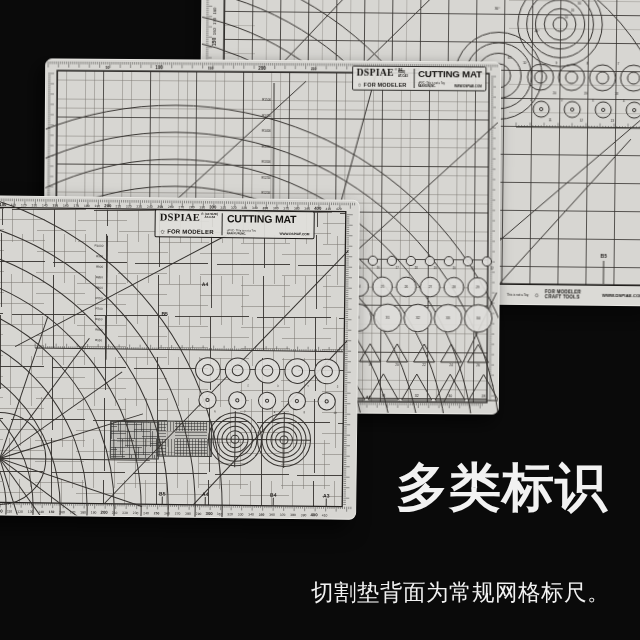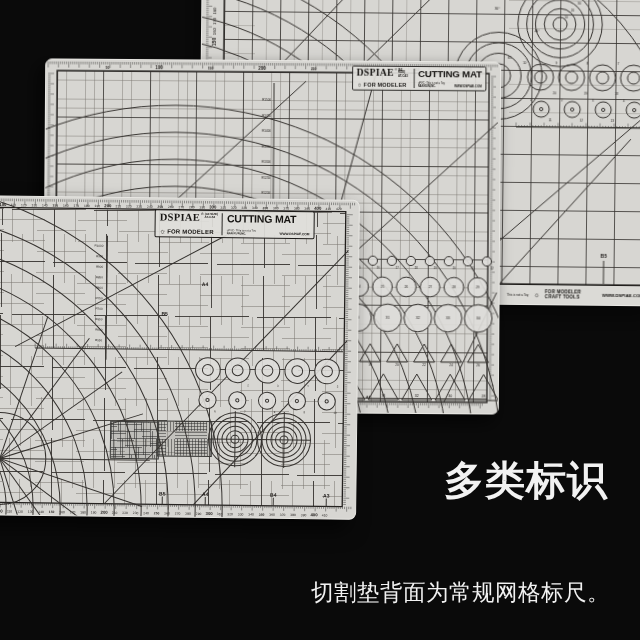--- a/index.html
+++ b/index.html
@@ -62,21 +62,21 @@
   .hd-smallrow{display:flex;justify-content:space-between;align-items:flex-end;gap:3px;}
   .hd-note{font-size:2.8px;line-height:1.15;white-space:nowrap;}
   .hd-site{font-size:3.2px;font-weight:600;white-space:nowrap;}
   .matc-bottom{position:absolute;left:0;top:326px;width:452px;height:20px;background:#dbdad6;
     border-top:1.3px solid #1c1a18;display:flex;align-items:center;justify-content:flex-end;
     gap:5px;padding-right:8px;box-sizing:border-box;color:#161412;}
   .mc-tiny{font-size:3px;}
   .mc-brand{font-size:4.6px;font-weight:800;line-height:1.05;letter-spacing:.2px;}
   .mc-site{font-size:4.4px;font-weight:600;margin-left:16px;}
   .caption{position:absolute;left:0;top:0;width:640px;height:640px;z-index:4;pointer-events:none;color:#f2f2f2;}
-  .cap-title{position:absolute;right:32px;top:453px;font-size:40px;font-weight:900;letter-spacing:1px;}
+  .cap-title{position:absolute;right:32px;top:453px;font-size:52px;font-weight:900;letter-spacing:1px;}
   .cap-line{position:absolute;right:30px;font-size:22.5px;font-weight:500;letter-spacing:.5px;white-space:nowrap;}
   .cap1{top:538px;}
   .cap2{top:577px;text-align:right;}
 </style>
 </head>
 <body>
 
 <div class="stage">
 
   <div class="mat matC">

